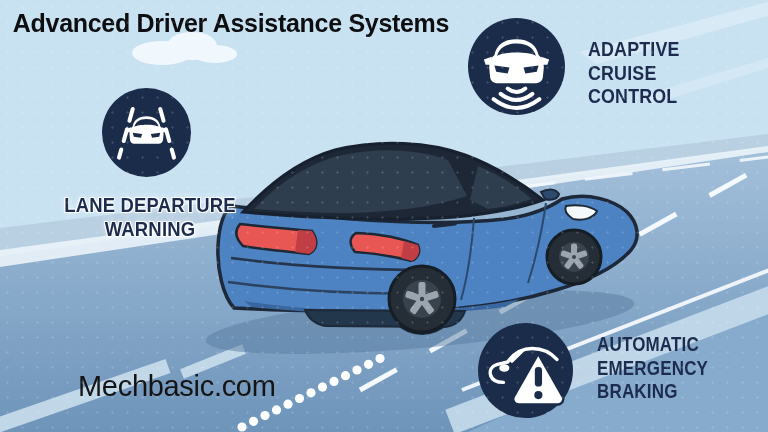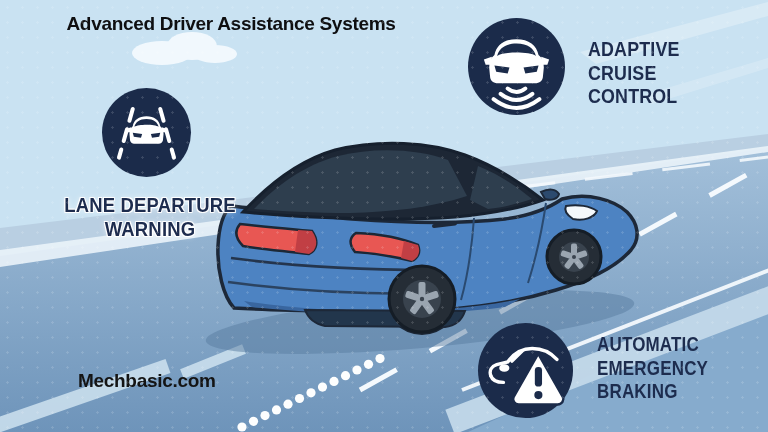--- a/index.html
+++ b/index.html
@@ -9,21 +9,21 @@
     font-family:"Liberation Sans", sans-serif;
   }
   .canvas::after{ 
     content:""; position:absolute; inset:0; pointer-events:none;
     background-image:radial-gradient(rgba(255,255,255,.55) 1px, transparent 1.4px);
     background-size:15px 15px; opacity:.25;
   }
   .scene{position:absolute; left:0; top:0;}
   .title{
     position:absolute; left:0; top:7px; width:462px; text-align:center;
-    color:#0e0e10; font-weight:bold; font-size:19px; line-height:33px;
+    color:#0e0e10; font-weight:bold; font-size:25px; line-height:33px;
     letter-spacing:-0.3px;
   }
   .badge{position:absolute; border-radius:50%; background:#1b2b4a;}
   .badge svg{display:block; width:100%; height:100%;}
   .badge-acc{left:468px; top:18px;  width:97px; height:97px;}
   .badge-ldw{left:102px; top:88px;  width:89px; height:89px;}
   .badge-aeb{left:478px; top:323px; width:95px; height:95px;}
   .feature-label{
     position:absolute; color:#1d2c4e; font-weight:bold;
     font-size:21px; line-height:23.5px; letter-spacing:.2px;
@@ -33,21 +33,21 @@
   .label-aeb{left:597px; top:333px; font-size:20px;}
   .label-ldw{
     left:40px; top:193px; width:220px; text-align:center; white-space:normal;
     transform:scaleX(.88); transform-origin:center top;
     text-shadow:-1px -1px 0 rgba(255,255,255,.95), 1px -1px 0 rgba(255,255,255,.95),
                 -1px 1px 0 rgba(255,255,255,.95), 1px 1px 0 rgba(255,255,255,.95),
                  0 0 7px rgba(255,255,255,.9);
   }
   .watermark{
     position:absolute; left:78px; top:370px; color:#141414;
-    font-weight:bold; font-size:19px; letter-spacing:-0.3px;
+    font-weight:normal; font-size:29px; letter-spacing:-0.3px;
   }
 </style>
 </head>
 <body>
 
 <div class="canvas">
 
   <svg class="scene" width="768" height="432" viewBox="0 0 768 432">
     <defs>
       <linearGradient id="roadGrad" x1="0" y1="0" x2="0" y2="1">

